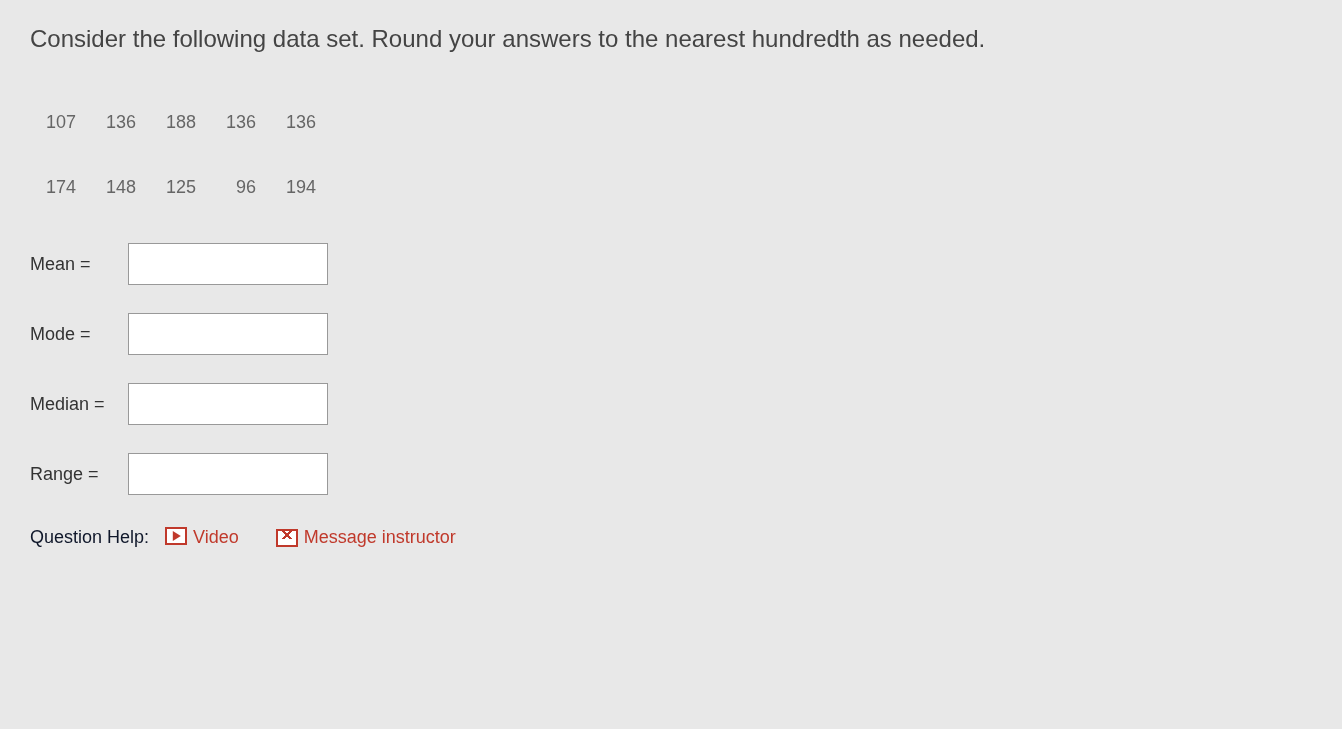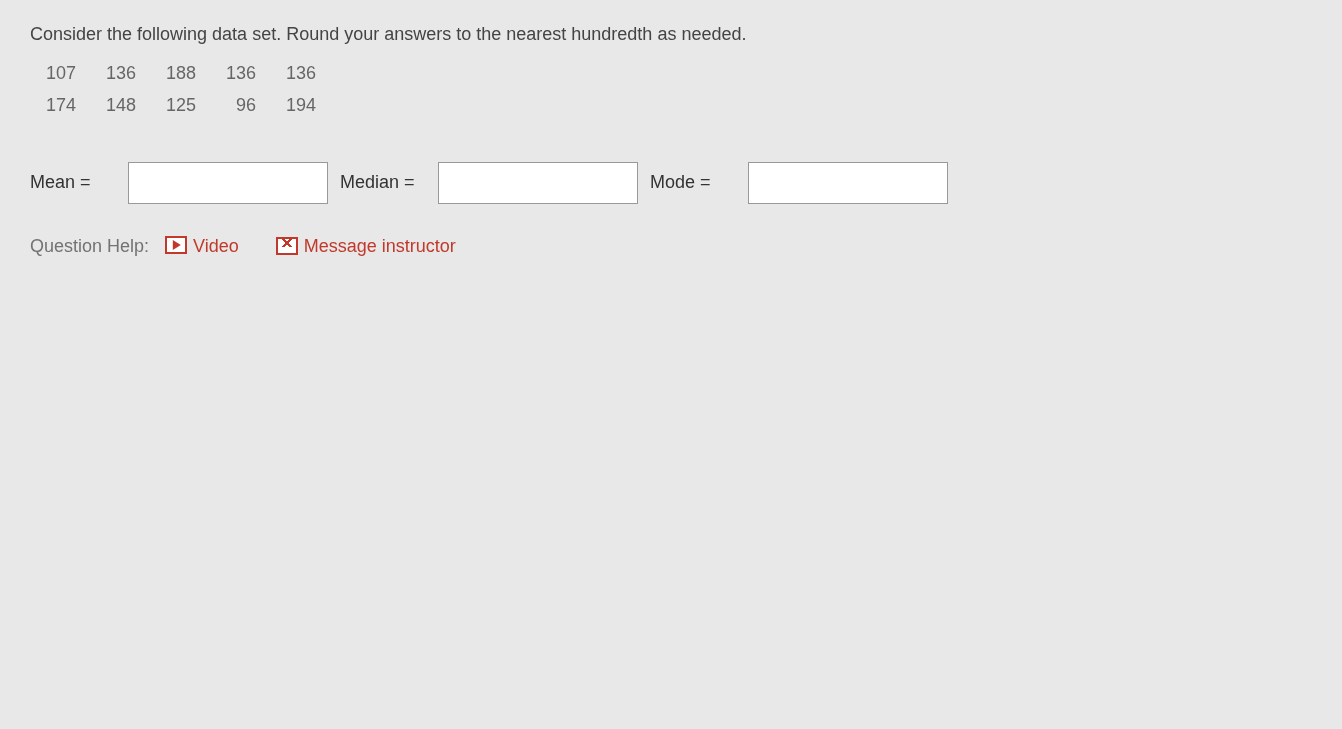--- a/index.html
+++ b/index.html
@@ -21,48 +21,50 @@
     .page-container {
       width: 100%;
       height: 100%;
       padding: 20px 30px;
       display: flex;
       flex-direction: column;
       gap: 0;
     }
 
     .question-text {
-      font-size: 18px;
+      font-size: 24px;
       color: #444;
       line-height: 1.6;
-      margin-bottom: 8px;
+      margin-bottom: 16px;
     }
 
     .data-set {
       font-size: 18px;
       color: #666;
       line-height: 1.8;
       margin-bottom: 30px;
     }
 
     .data-row {
       display: flex;
       gap: 24px;
       padding-left: 10px;
+      margin-top: 32px;
     }
 
     .data-row span {
       display: inline-block;
       min-width: 36px;
       text-align: right;
     }
 
     .fields-container {
       display: flex;
-      gap: 12px;
+      flex-direction: column;
+      gap: 28px;
       margin-top: 10px;
     }
 
     .field-row {
       display: flex;
       align-items: center;
       gap: 8px;
     }
 
     .field-label {
@@ -144,21 +146,21 @@
       top: 0;
       left: 0;
       right: 0;
       height: 8px;
       border-bottom: none;
       background: linear-gradient(135deg, transparent 45%, #c0392b 45%, #c0392b 55%, transparent 55%),
                   linear-gradient(-135deg, transparent 45%, #c0392b 45%, #c0392b 55%, transparent 55%);
     }
 
     .help-label {
-      color: #737373;
+      color: #0f172a;
     }
   </style>
 </head>
 <body>
 
 <div class="page-container">
 
   <div class="question-text">Consider the following data set. Round your answers to the nearest hundredth as needed.</div>
 
   <div class="data-set">
@@ -178,29 +180,33 @@
     </div>
   </div>
 
   <div class="fields-container">
     <div class="field-row">
       <span class="field-label">Mean =</span>
       <input class="field-input" type="text" style="">
     </div>
 
     <div class="field-row">
+      <span class="field-label">Mode =</span>
+      <input class="field-input" type="text" style="">
+    </div>
+
+    <div class="field-row">
       <span class="field-label">Median =</span>
       <input class="field-input" type="text" style="">
     </div>
 
     <div class="field-row">
-      <span class="field-label">Mode =</span>
-      <input class="field-input" type="text" style="">
-    </div>
-
+      <span class="field-label">Range =</span>
+      <input class="field-input" type="text" style="">
+    </div>
   </div>
 
   <div class="question-help">
     <span class="help-label">Question Help:</span>
     <a class="help-video" href="#">
       <span class="video-icon"></span>
       <span>Video</span>
     </a>
     <a class="help-message" href="#">
       <span class="mail-icon"></span>

